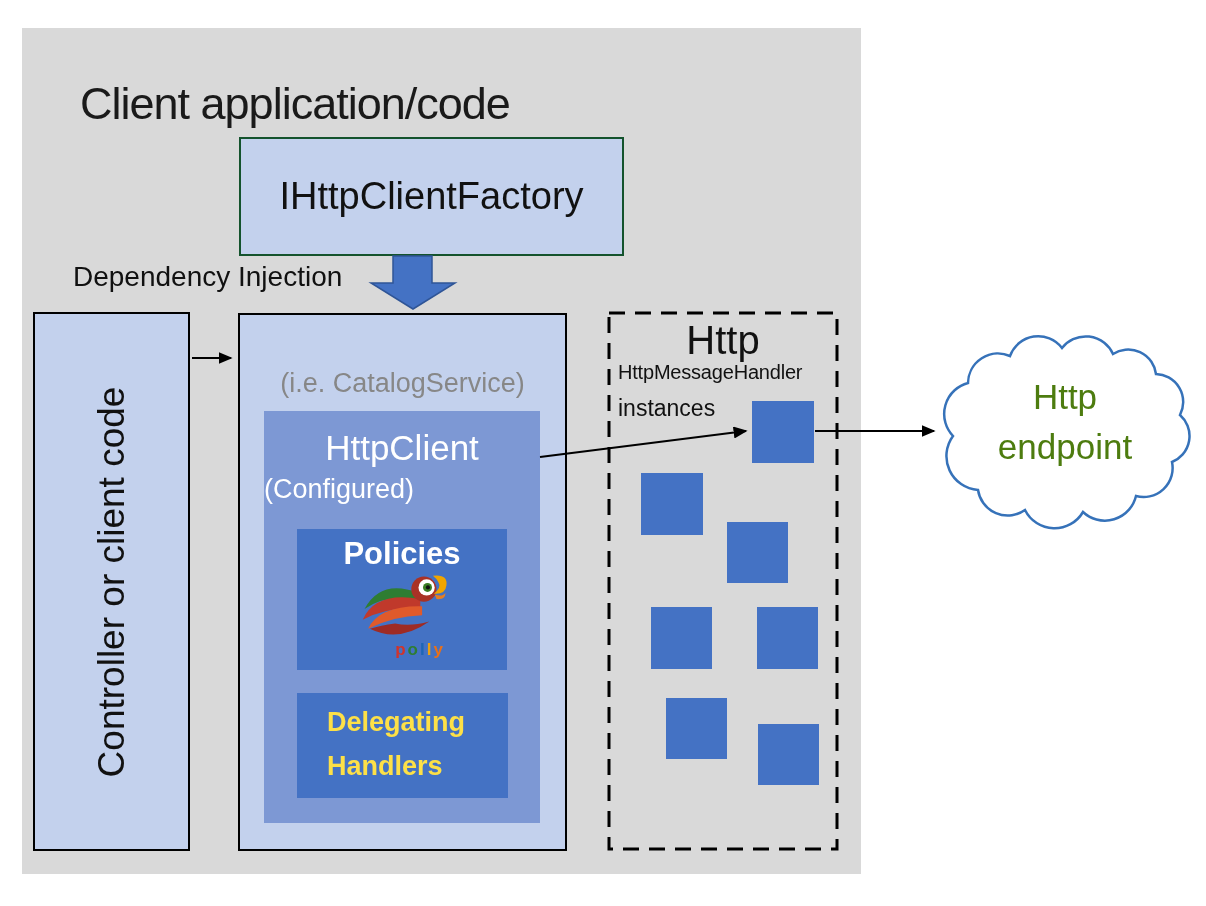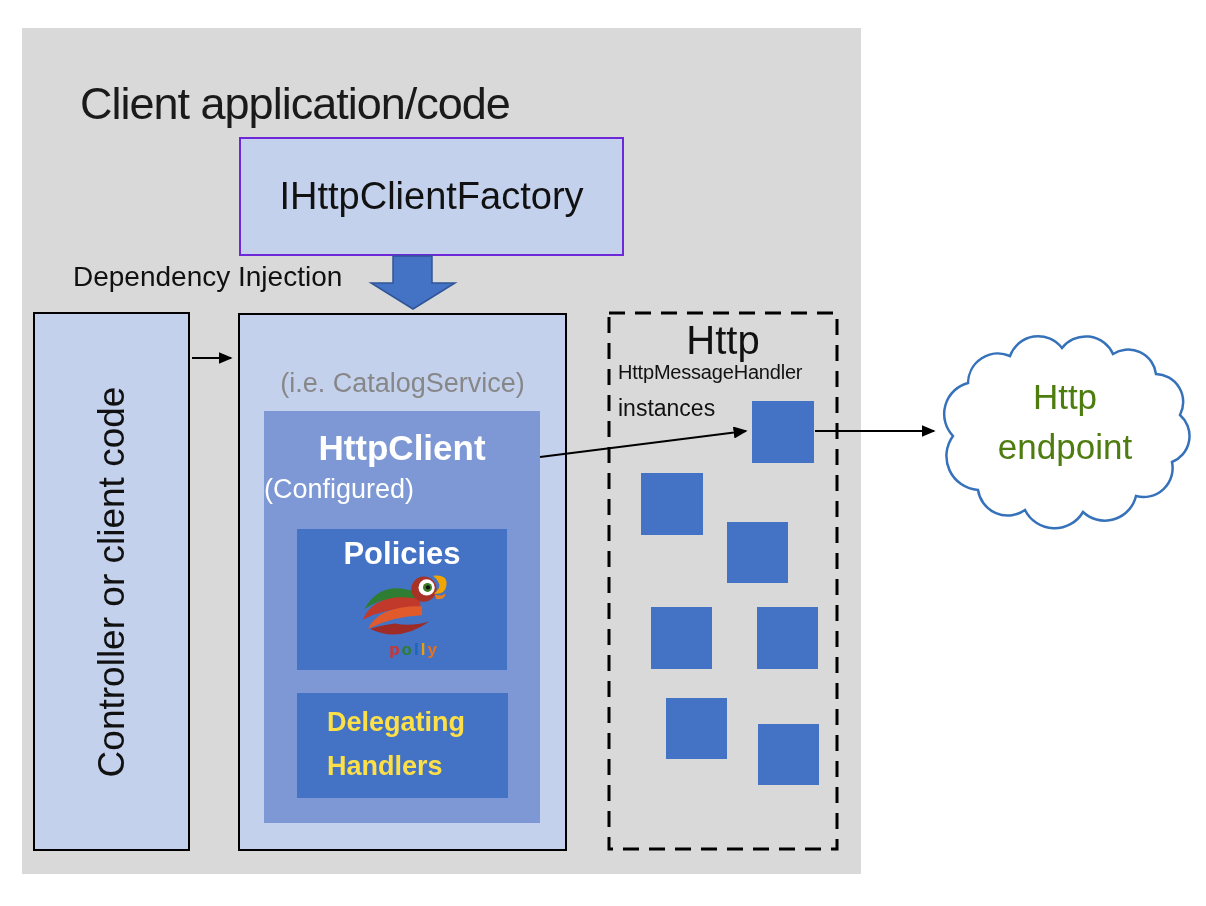--- a/index.html
+++ b/index.html
@@ -28,21 +28,21 @@
     font-size: 45px;
     color: #1a1a1a;
     letter-spacing: -1px;
     white-space: nowrap;
   }
   .factory-box {
     position: absolute;
     left: 239px; top: 137px;
     width: 385px; height: 119px;
     background: #c3d1ed;
-    border: 2px solid #6d28d9;
+    border: 2px solid #14532d;
     box-sizing: border-box;
     display: flex;
     align-items: center;
     justify-content: center;
     font-size: 38px;
     color: #111111;
     white-space: nowrap;
   }
   .dep-inj-label {
     position: absolute;
@@ -98,21 +98,21 @@
     left: 24px; top: 96px;
     width: 276px; height: 412px;
     background: #7d98d4;
   }
   .hc-title {
     position: absolute;
     left: 0; top: 17px;
     width: 100%;
     text-align: center;
     font-size: 35px;
-    font-weight: bold;
+    font-weight: normal;
     color: #ffffff;
     white-space: nowrap;
   }
   .hc-subtitle {
     position: absolute;
     left: 0; top: 63px;
     width: 100%;
     text-align: left;
     font-size: 27px;
     color: #ffffff;
@@ -134,21 +134,21 @@
     color: #ffffff;
     white-space: nowrap;
   }
   .polly-svg {
     position: absolute;
     left: 58px; top: 44px;
     width: 100px; height: 72px;
   }
   .polly-wordmark {
     position: absolute;
-    left: 12px; top: 112px;
+    left: 18px; top: 112px;
     width: 100%;
     text-align: center;
     font-size: 17px;
     font-weight: bold;
     letter-spacing: 2px;
     line-height: 17px;
   }
   .handlers-box {
     position: absolute;
     left: 33px; top: 282px;

